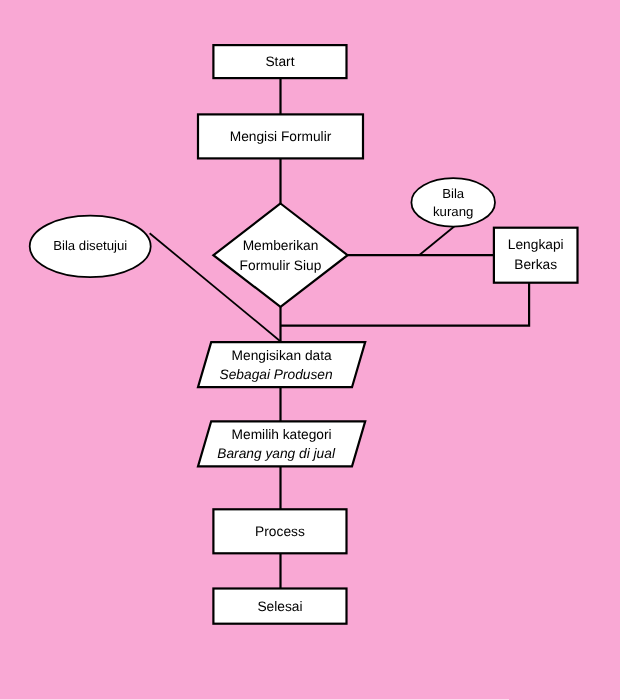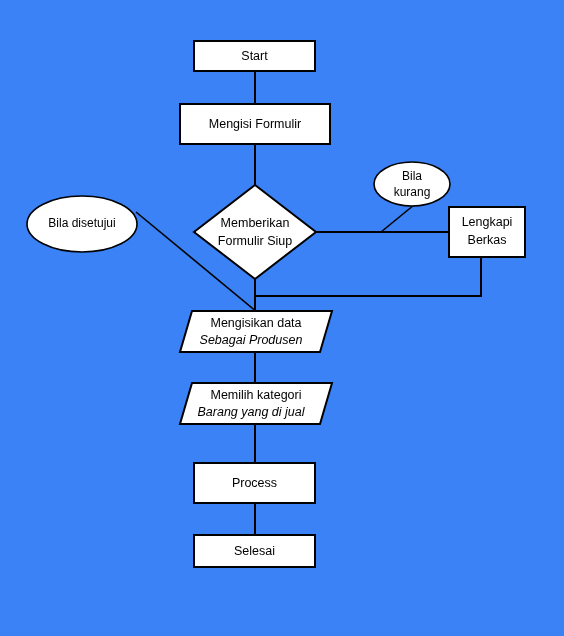--- a/index.html
+++ b/index.html
@@ -8,21 +8,21 @@
     padding: 0;
     background: #ffffff;
   }
   body {
     font-family: "Liberation Sans", sans-serif;
   }
   #canvas {
     position: relative;
     width: 564px;
     height: 636px;
-    background: #3b82f6;
+    background: #f9a8d4;
     overflow: hidden;
   }
   #flow-svg {
     position: absolute;
     left: 0;
     top: 0;
     width: 564px;
     height: 636px;
   }
   .node-shape {

